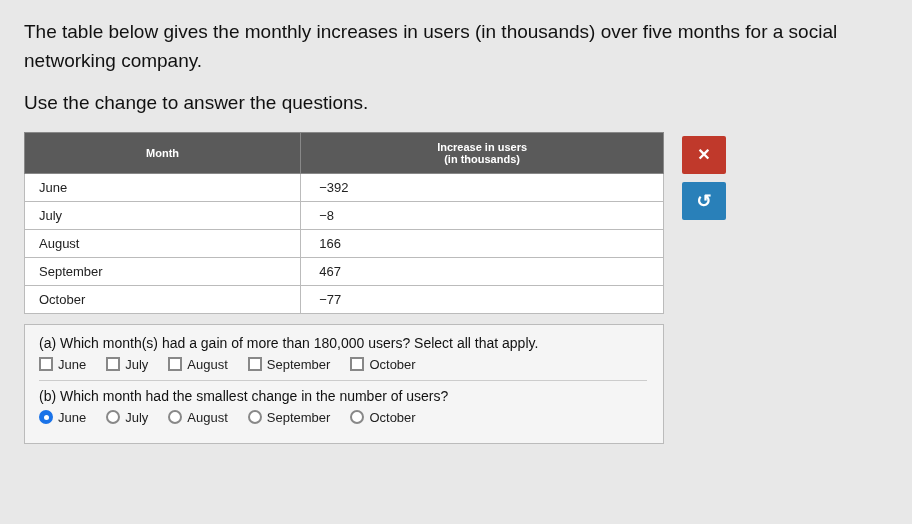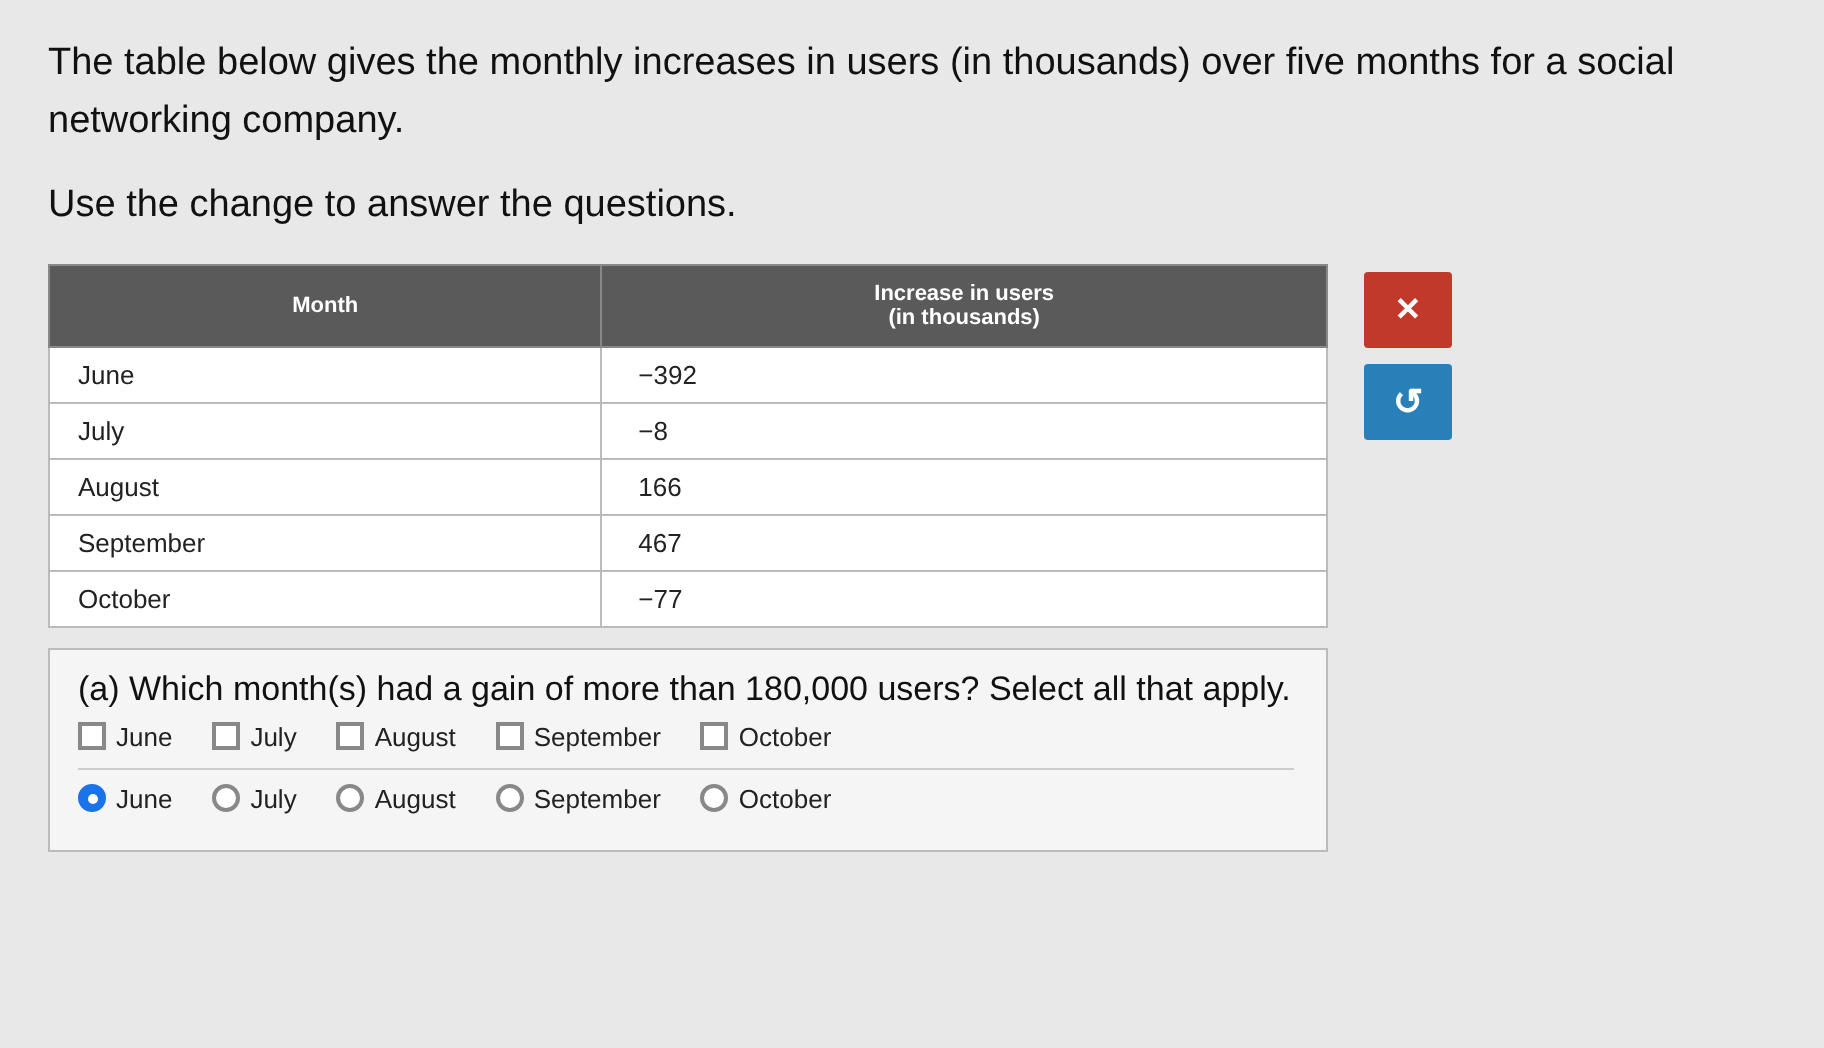--- a/index.html
+++ b/index.html
@@ -68,21 +68,21 @@
       padding: 10px 16px 10px 14px;
       font-size: 13px;
       width: 640px;
     }
 
     .question-row {
       margin-bottom: 8px;
     }
 
     .question-text {
-      font-size: 17px;
+      font-size: 14px;
       margin-bottom: 6px;
       color: #111;
     }
 
     .options-row {
       display: flex;
       gap: 20px;
       align-items: center;
       font-size: 13px;
       flex-wrap: wrap;
@@ -243,20 +243,21 @@
           <label class="option-item">
             <span class="checkbox-empty"></span>
             <span>October</span>
           </label>
         </div>
       </div>
 
       <hr class="divider-line">
 
       <div class="question-row">
+        <p class="question-text">(b) Which month had the smallest change in the number of users?</p>
         <div class="options-row">
           <label class="option-item">
             <span class="radio-filled"></span>
             <span>June</span>
           </label>
           <label class="option-item">
             <span class="radio-empty"></span>
             <span>July</span>
           </label>
           <label class="option-item">

